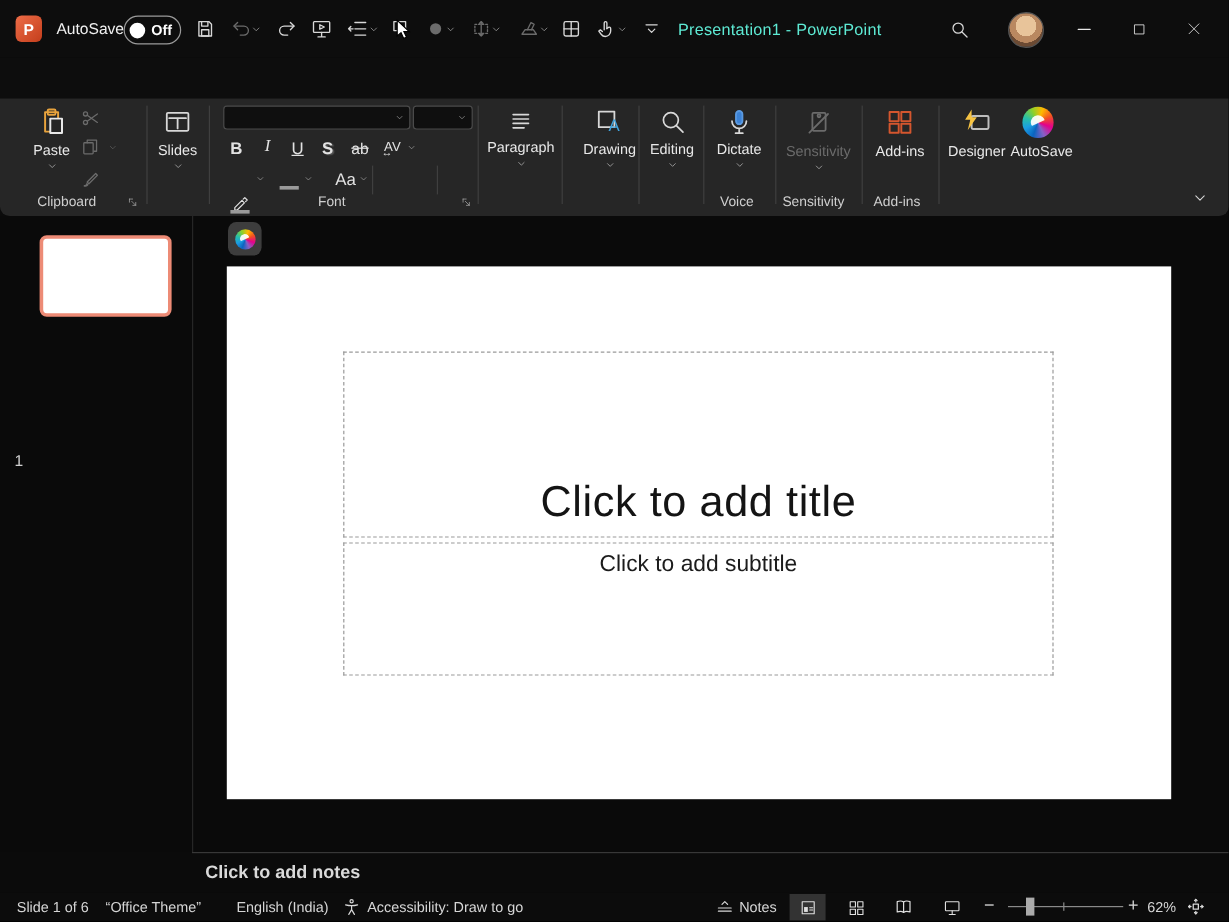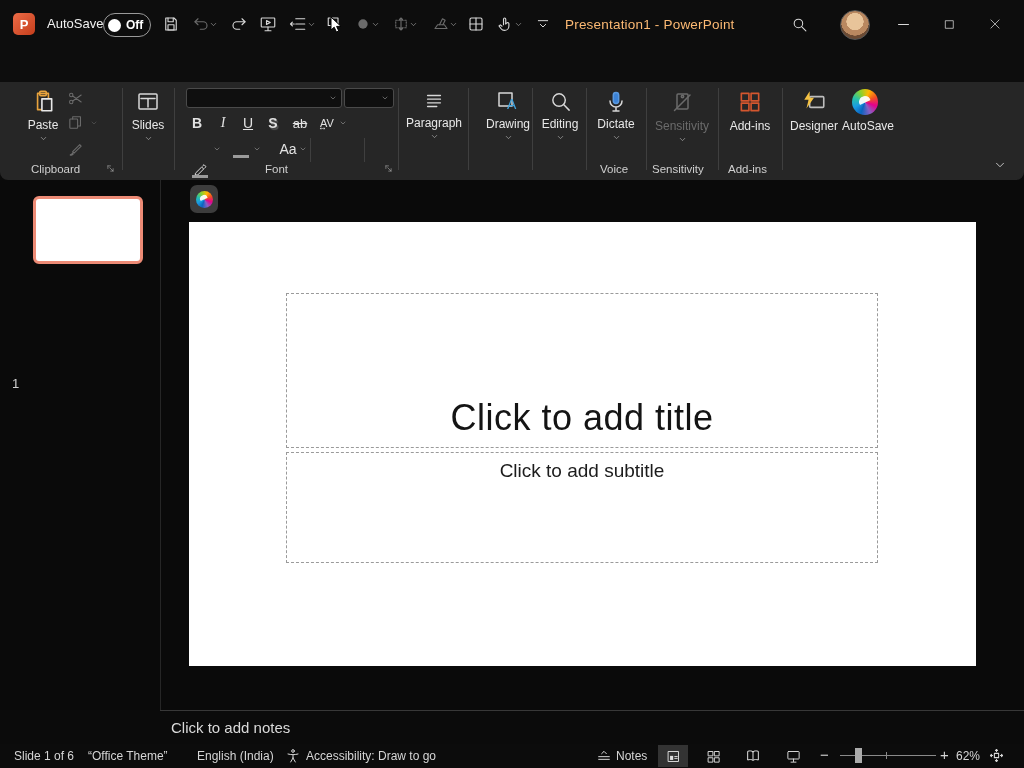--- a/index.html
+++ b/index.html
@@ -13,21 +13,21 @@
   .applogo{left:13px;top:13px;width:22px;height:22px;border-radius:5px;
     background:linear-gradient(135deg,#ED6C47 0%,#C43E1C 100%);color:#fff;font-weight:bold;font-size:13px;
     display:flex;align-items:center;justify-content:center;}
   .autosave-label{left:47px;top:16px;font-size:13px;color:#f0f0f0;}
   .toggle{left:103px;top:13px;width:46px;height:22px;border:1px solid #9a9a9a;border-radius:12px;
     display:flex;align-items:center;}
   .toggle .knob{width:13px;height:13px;border-radius:50%;background:#fff;margin-left:4px;}
   .toggle .state{font-size:12px;color:#fff;margin-left:5px;font-weight:bold;}
   .qbtn{width:26px;height:26px;top:11px;display:flex;align-items:center;justify-content:center;}
   .qchev{width:10px;height:26px;top:11px;display:flex;align-items:center;justify-content:center;color:#b5b5b5;}
-  .wintitle{top:17px;font-size:13.5px;color:#fdba74;letter-spacing:.2px;}
+  .wintitle{top:17px;font-size:13.5px;color:#5eead4;letter-spacing:.2px;}
   .avatar{left:840px;top:10px;width:28px;height:28px;border-radius:50%;
     background:radial-gradient(circle at 50% 38%,#e8c49a 0 38%,#b98860 39% 62%,#6b4a33 63% 100%);
     border:1px solid #555;}
   .winctl{top:0;width:46px;height:48px;display:flex;align-items:center;justify-content:center;color:#e8e8e8;}
   
   #tabrow{left:0;top:48px;width:1024px;height:34px;background:#0d0d0d;}
   .tab{top:55px;font-size:13.5px;color:#ececec;}
   .tab.active{font-weight:bold;}
   .tabline{left:64px;top:76px;width:46px;height:3px;border-radius:2px;background:#E9765B;}
   .recordpill{left:808px;top:52px;width:60px;height:25px;border:1px solid #8a8a8a;border-radius:5px;background:#1c1c1c;
@@ -72,21 +72,21 @@
   .copilot-canvas-btn .copilot-logo{width:17px;height:17px;}
   .copilot-canvas-btn .copilot-logo::after{left:4.5px;top:4.5px;width:8px;height:8px;}
   #slide{left:189px;top:222px;width:787px;height:444px;background:#fff;}
   .ph{border:1px dashed #9a9a9a;display:flex;justify-content:center;color:#141414;}
   #ph-title{left:97px;top:71px;width:592px;height:155px;align-items:flex-end;
     font-size:36px;font-weight:300;letter-spacing:.5px;padding-bottom:8px;box-sizing:border-box;}
   #ph-subtitle{left:97px;top:230px;width:592px;height:111px;align-items:flex-start;
     font-size:19px;padding-top:7px;box-sizing:border-box;color:#1c1c1c;}
   
   #notesbar{left:160px;top:710px;width:864px;height:34px;background:#0b0b0b;border-top:1px solid #383838;}
-  .notes-ph{left:11px;top:8px;font-size:15px;color:#dadada;}
+  .notes-ph{left:11px;top:8px;font-size:15px;color:#dadada;font-weight:bold;}
   
   #statusbar{left:0;top:744px;width:1024px;height:24px;background:#0c0c0c;font-size:12px;color:#d6d6d6;}
   .sitem{top:5px;}
   .viewbtn{top:1px;width:30px;height:22px;display:flex;align-items:center;justify-content:center;color:#e0e0e0;}
   .viewbtn.on{background:#333;}
   .ztrack{left:840px;top:11px;width:96px;height:1px;background:#8a8a8a;}
   .ztick{left:886px;top:8px;width:1px;height:7px;background:#8a8a8a;}
   .zthumb{left:855px;top:4px;width:7px;height:15px;background:#ababab;}
   .zsign{top:2px;font-size:15px;color:#d6d6d6;}
 </style>

